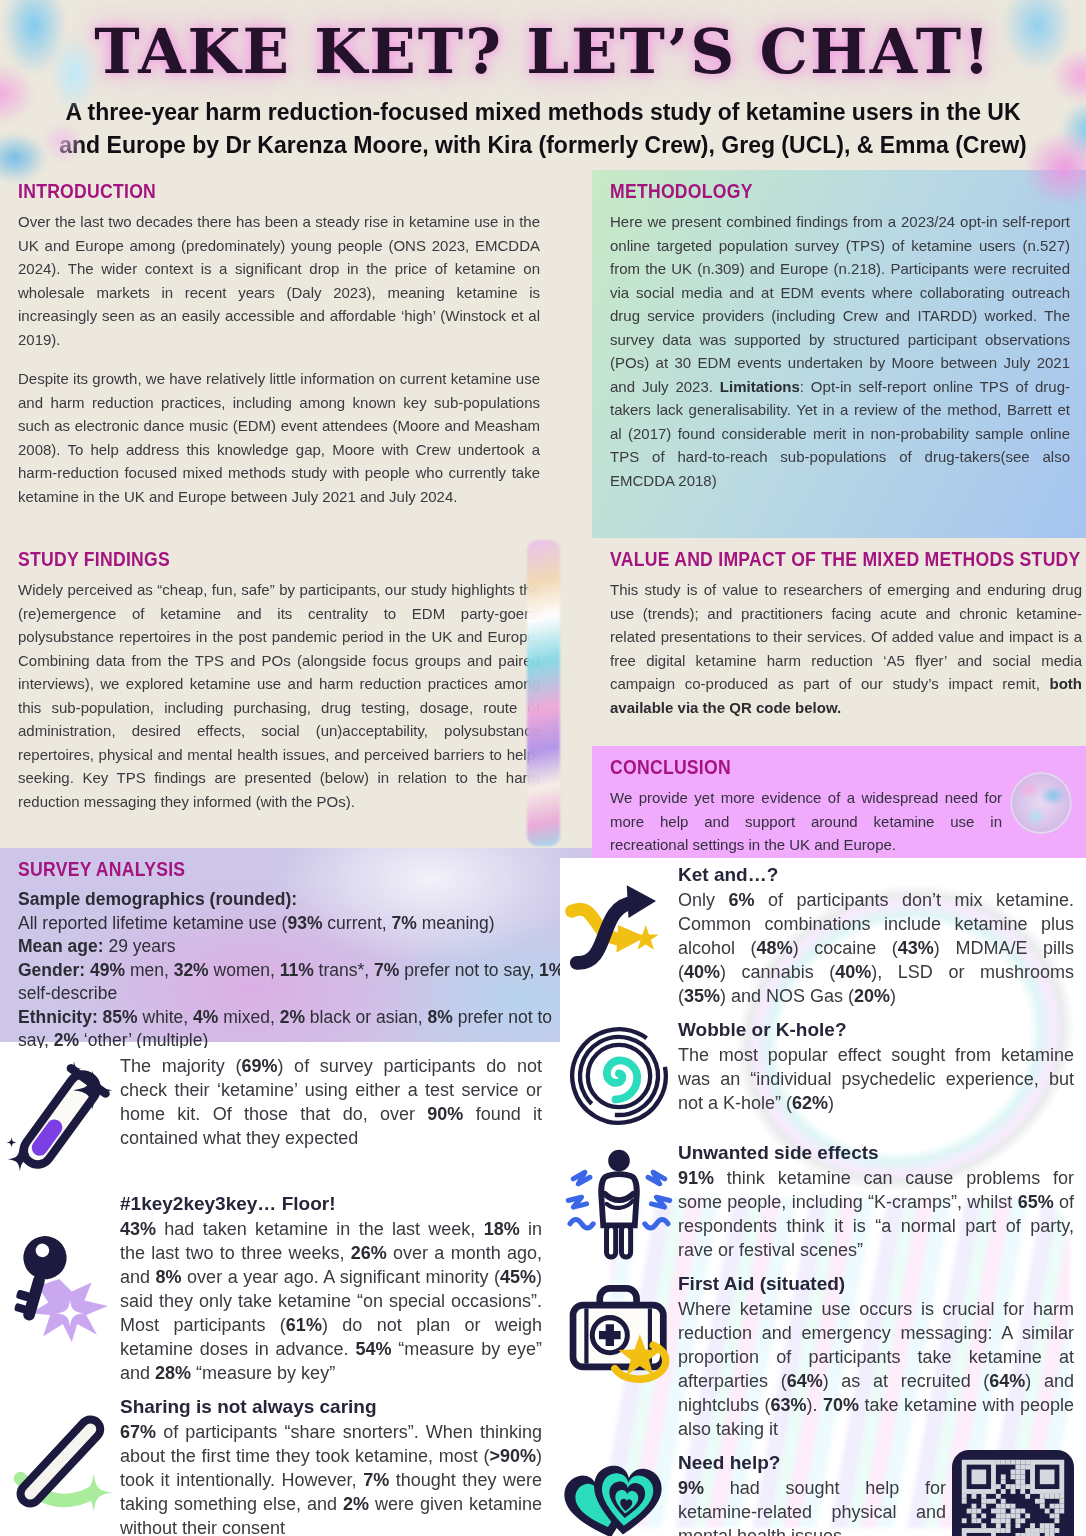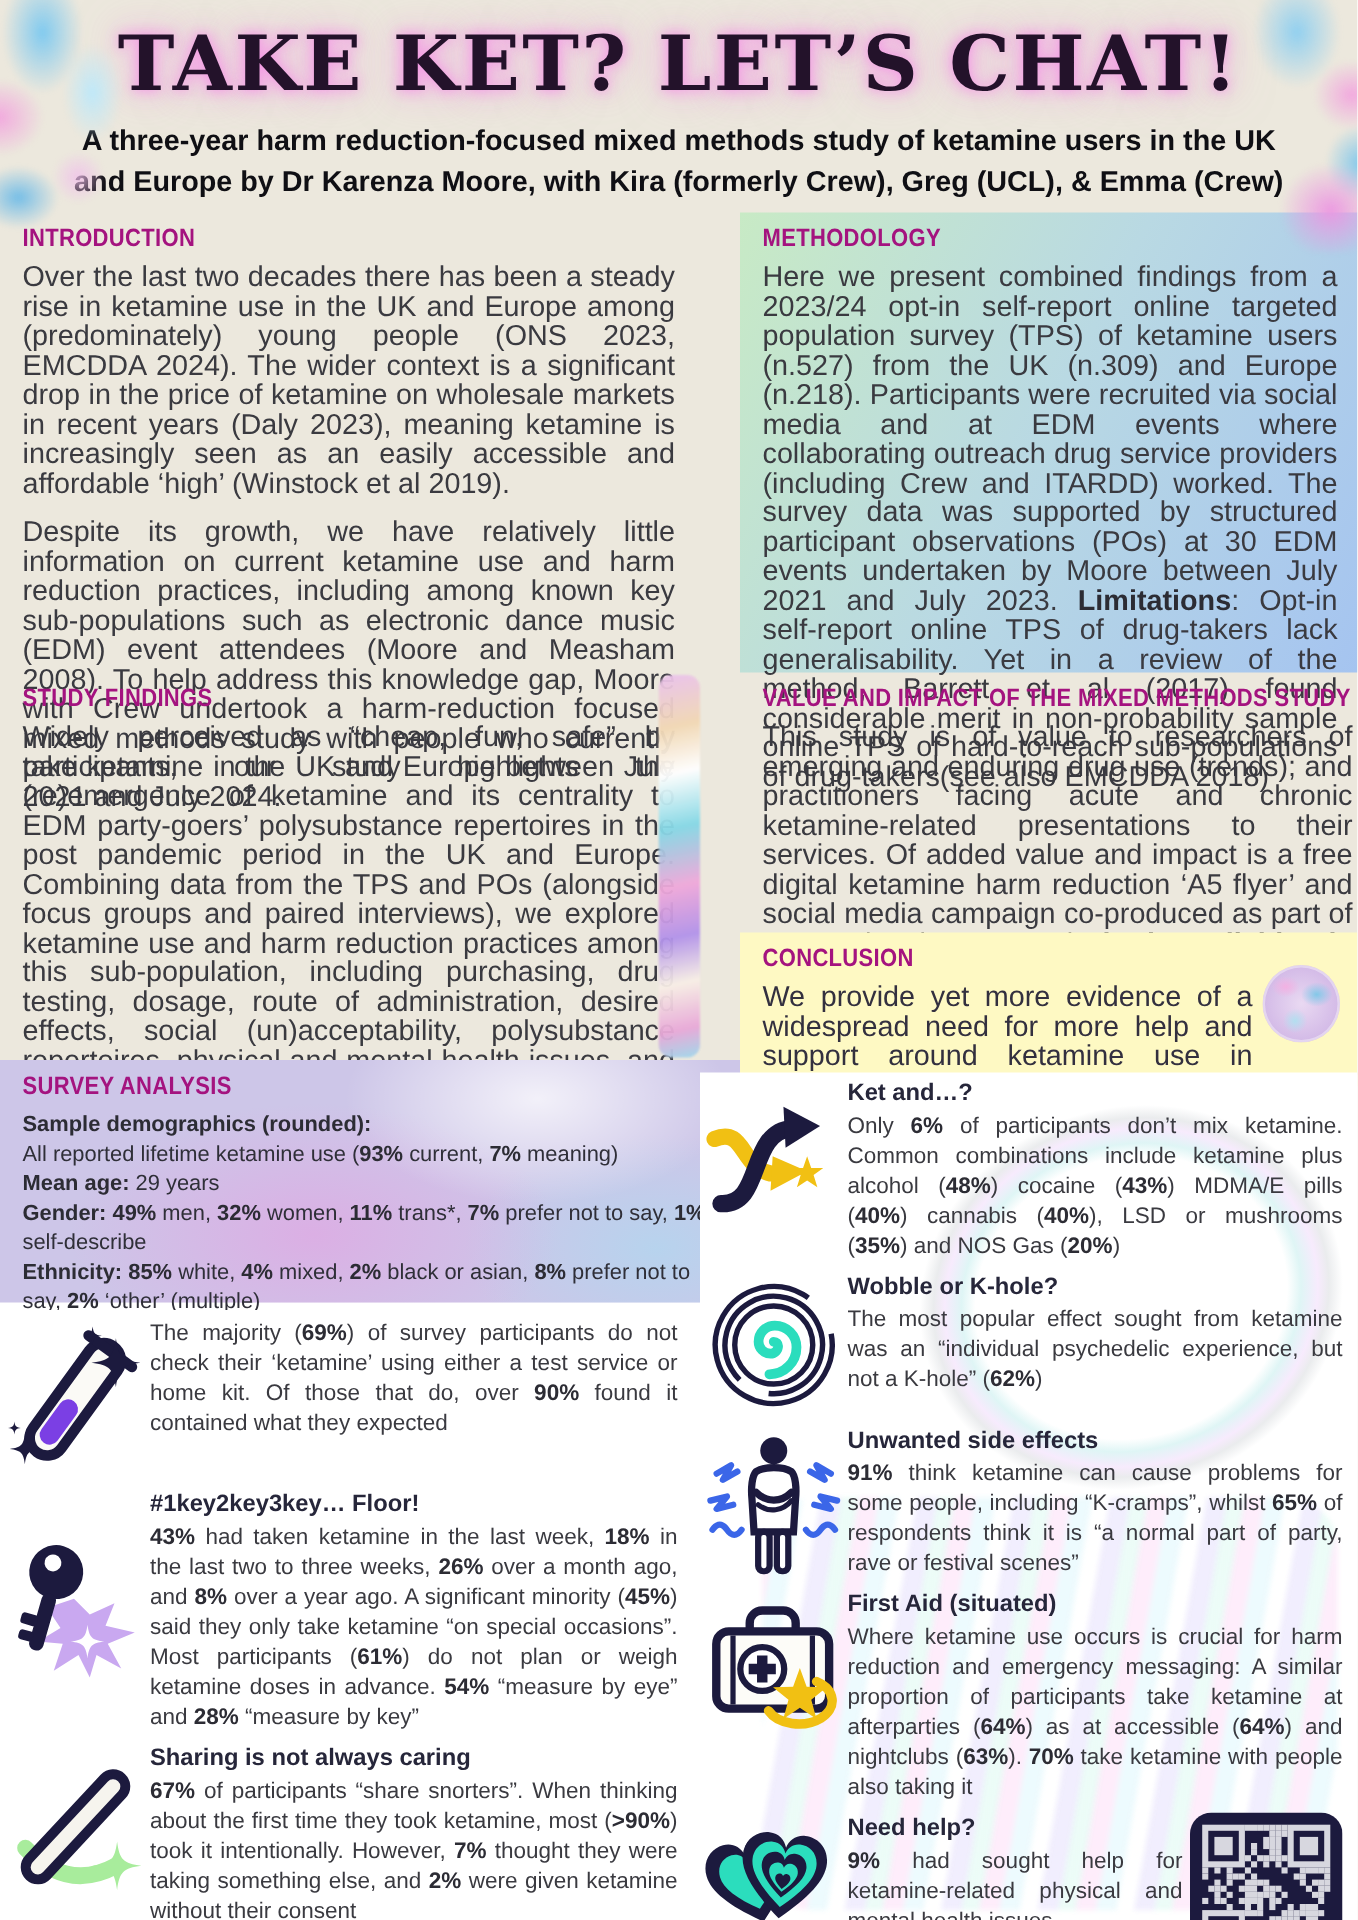--- a/index.html
+++ b/index.html
@@ -44,28 +44,28 @@
       rgba(190,195,200,.4) 71%,transparent 76%);}
   .holo-streaks{left:50px;top:340px;width:460px;height:330px;z-index:0;filter:blur(2px);opacity:.75;
     border-radius:40px;background:
     repeating-linear-gradient(100deg,rgba(250,195,240,.4) 0 16px,rgba(195,240,250,.4) 16px 32px,
       rgba(255,255,255,0) 32px 46px,rgba(208,198,250,.4) 46px 62px,rgba(170,240,220,.3) 62px 76px);}
 
   
   .panel{position:absolute;box-sizing:border-box;padding:8px 18px;z-index:1;}
   .sec-h{display:inline-block;color:#A4137F;font-size:20px;font-weight:800;letter-spacing:.3px;
          transform:scaleX(.88);transform-origin:0 50%;margin:2px 0 7px;white-space:nowrap;}
-  .tbody{font-size:23px;line-height:23.5px;color:#3A3A40;text-align:justify;margin:0 0 16px;}
+  .tbody{font-size:15px;line-height:23.5px;color:#3A3A40;text-align:justify;margin:0 0 16px;}
   .tbody b,.fbody b,.s-line b{font-weight:700;color:#2C2C34;}
   #intro{left:0;top:170px;width:558px;height:368px;}
   #methodology{left:592px;top:170px;width:494px;height:368px;padding-right:16px;
                background:linear-gradient(118deg,#C8EAC5 0%,#B9D9E3 48%,#A5C4F0 100%);}
   #study-findings{left:0;top:538px;width:558px;height:310px;}
   #value-impact{left:592px;top:538px;width:494px;height:224px;padding-right:4px;}
-  #conclusion{left:592px;top:746px;width:494px;height:123px;padding-right:84px;background:#fef9c3;}
+  #conclusion{left:592px;top:746px;width:494px;height:123px;padding-right:84px;background:#f0abfc;}
   #conclusion .tbody{color:#33303F;}
   #survey{left:0;top:848px;width:597px;height:194px;background:
       radial-gradient(220px 120px at 72% 16%,rgba(255,255,255,.75),transparent 70%),
       radial-gradient(280px 150px at 42% 72%,rgba(233,152,224,.5),transparent 70%),
       radial-gradient(220px 130px at 88% 78%,rgba(165,222,242,.55),transparent 70%),
       #CDC6E8;}
   .s-line{font-size:17.5px;line-height:23.5px;color:#2F2F38;}
 
   
   .rows{position:absolute;box-sizing:border-box;background:#fff;z-index:1;}
@@ -259,21 +259,21 @@
           <line x1="28" y1="34" x2="28" y2="100" stroke="#1C1A3E" stroke-width="5"></line>
           <line x1="104" y1="34" x2="104" y2="100" stroke="#1C1A3E" stroke-width="5"></line>
           <circle cx="56" cy="66" r="21" fill="#FFFFFF" stroke="#1C1A3E" stroke-width="6"></circle>
           <path d="M51,53 h10 v8 h8 v10 h-8 v8 h-10 v-8 h-8 v-10 h8 Z" fill="#1C1A3E"></path>
           <path d="M62,106 a32,22 0 1 0 46,-28" stroke="#F1C013" stroke-width="9" fill="none" stroke-linecap="round"></path>
           <polygon points="92,65 98.5,83 117.7,83.6 102.9,95.4 107.9,113.8 92,103 76.1,113.8 81.1,95.4 66.3,83.6 85.5,83" fill="#F1C013"></polygon>
         </svg>
       </div>
       <div class="ftext">
         <div class="ftitle">First Aid (situated)</div>
-        <p class="fbody"><span>Where ketamine use occurs is crucial for harm reduction and emergency messaging: A similar proportion of participants take ketamine at afterparties (</span><b>64%</b><span>) as at accessible (</span><b>64%</b><span>) and nightclubs (</span><b>63%</b><span>). </span><b>70%</b><span> take ketamine with people also taking it</span></p>
+        <p class="fbody"><span>Where ketamine use occurs is crucial for harm reduction and emergency messaging: A similar proportion of participants take ketamine at afterparties (</span><b>64%</b><span>) as at recruited (</span><b>64%</b><span>) and nightclubs (</span><b>63%</b><span>). </span><b>70%</b><span> take ketamine with people also taking it</span></p>
       </div>
     </div>
 
     <div class="frow">
       <div class="ficon">
         <svg width="110" height="104" viewBox="0 0 130 120">
           <g transform="translate(-6,8) rotate(-16 45 50)">
             <path d="M50,92 C24,70 10,52 10,36 C10,21 21,12 33,12 C42,12 48,18 50,25 C52,18 58,12 67,12 C79,12 90,21 90,36 C90,52 76,70 50,92 Z" fill="#1C1A3E"></path>
             <path d="M50,92 C24,70 10,52 10,36 C10,21 21,12 33,12 C42,12 48,18 50,25 C52,18 58,12 67,12 C79,12 90,21 90,36 C90,52 76,70 50,92 Z" transform="translate(50,50) scale(0.7) translate(-50,-50)" fill="#2BDDBD"></path>
           </g>

